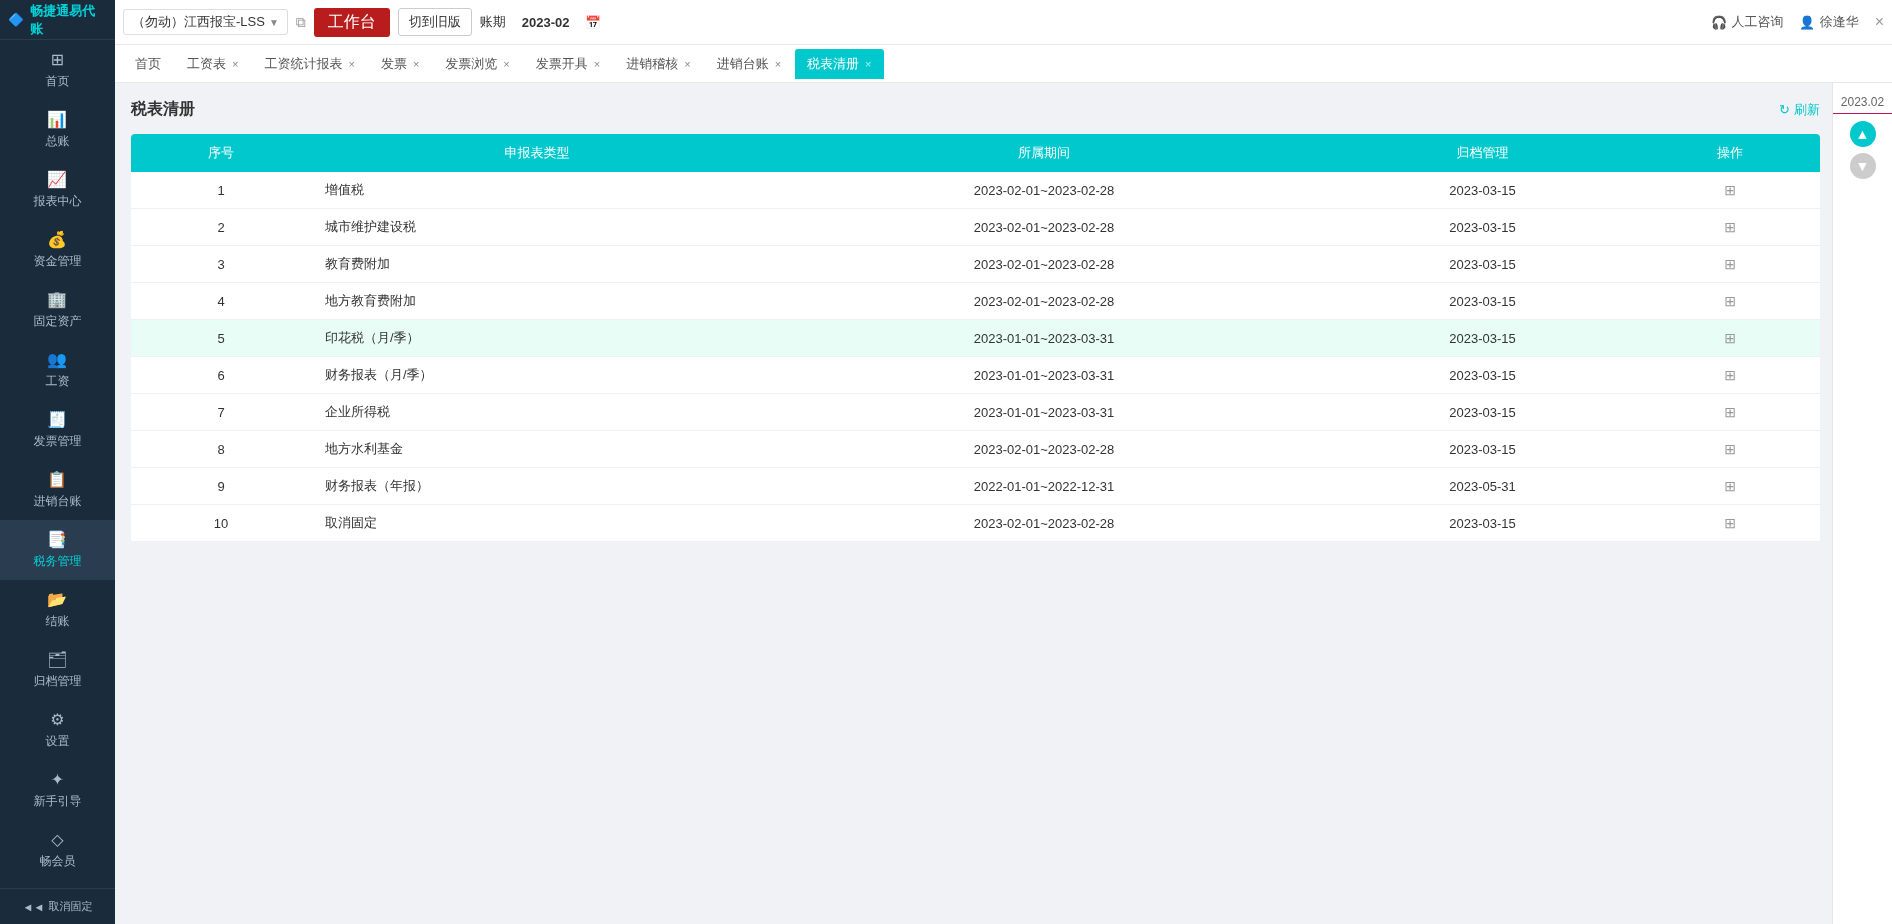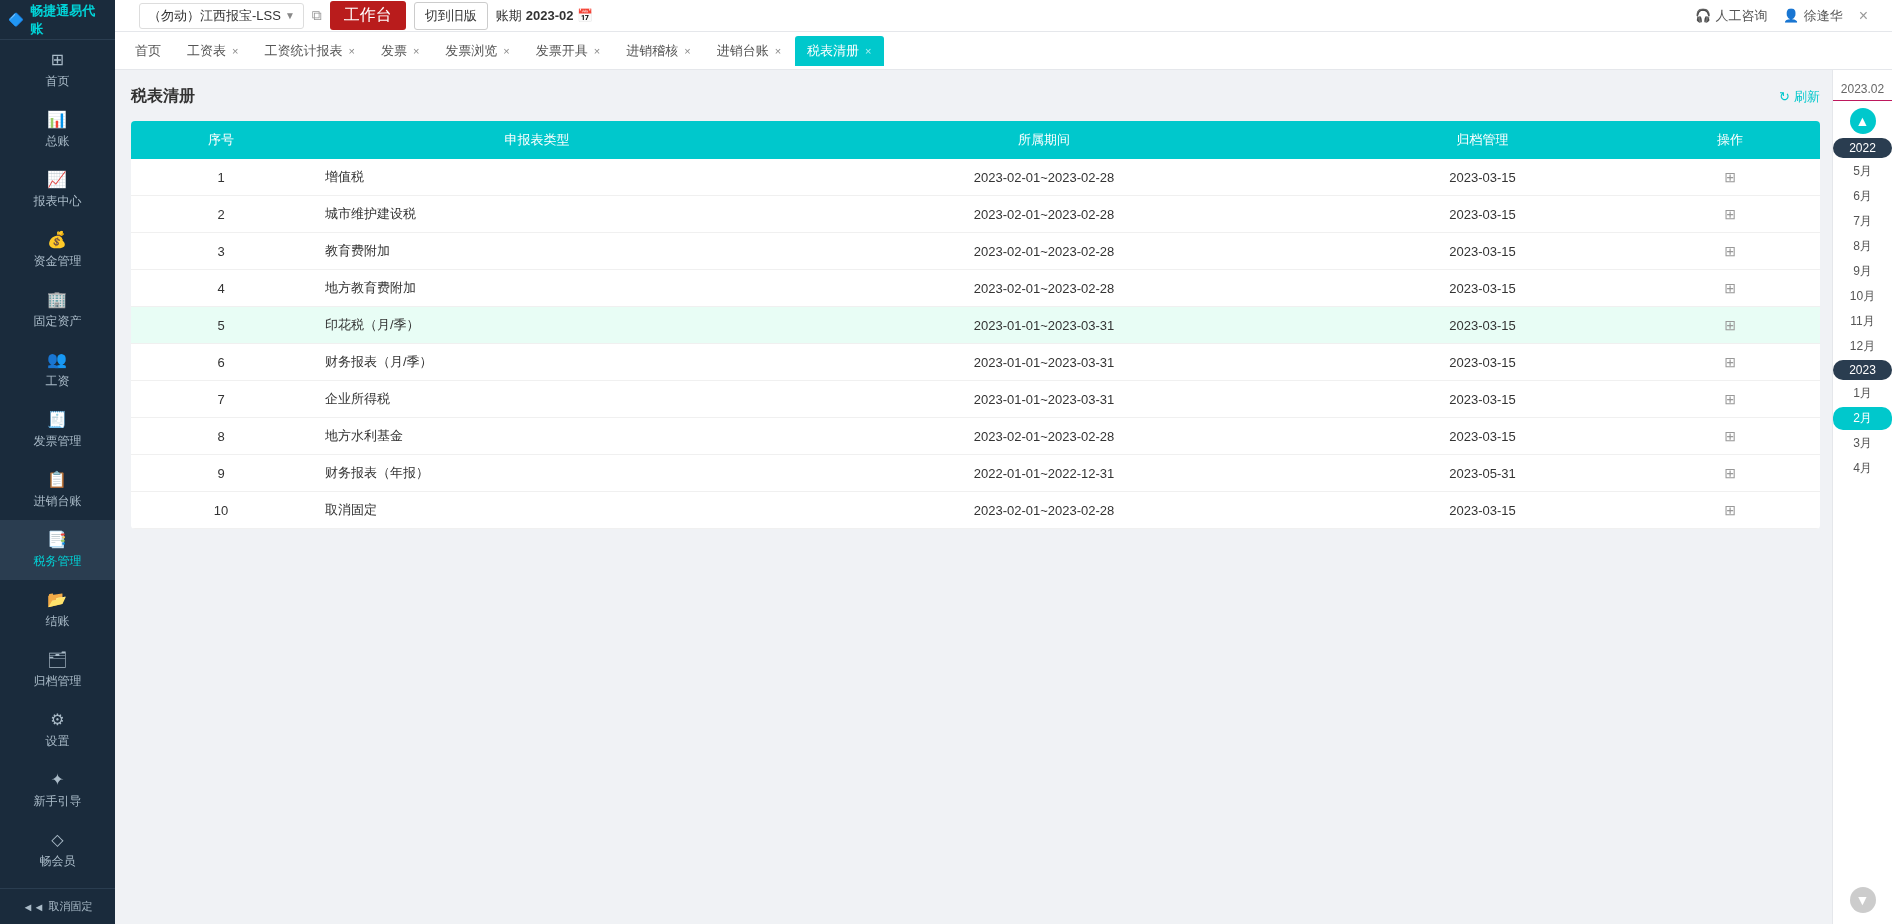--- a/index.html
+++ b/index.html
@@ -56,24 +56,24 @@
       flex: 1;
       display: flex;
       flex-direction: column;
       overflow: hidden;
       background: #f0f2f5;
     }
 
     
     .topbar {
       background: #fff;
-      height: 32px;
-      display: flex;
-      align-items: center;
-      padding: 0 24px;
+      height: 45px;
+      display: flex;
+      align-items: center;
+      padding: 0 8px;
       gap: 8px;
       border-bottom: 1px solid #e5e7eb;
       flex-shrink: 0;
     }
     .topbar-company {
       display: flex;
       align-items: center;
       gap: 4px;
       font-size: 13px;
       color: #333;
@@ -97,21 +97,21 @@
       color: #333;
       border: 1px solid #ccc;
       border-radius: 3px;
       padding: 4px 10px;
       cursor: pointer;
       font-size: 13px;
     }
     .topbar-period {
       display: flex;
       align-items: center;
-      gap: 4px;
+      gap: 16px;
       font-size: 13px;
       color: #333;
     }
     .topbar-right {
       margin-left: auto;
       display: flex;
       align-items: center;
       gap: 16px;
       font-size: 13px;
       color: #555;
@@ -505,32 +505,16 @@
     <td><span class="action-icon">⊞</span></td>
   </tr>
           </tbody>
       </table>
 
     </div>
 
     <div class="timeline-panel">
       <div class="timeline-header">2023.02</div>
       <div class="timeline-nav">▲</div>
-      <div id="timeline-content" style="width:100%;display:flex;flex-direction:column;align-items:center;overflow:hidden;flex:1;">
-          <div class="timeline-month year-badge">2022</div>
-          <div class="timeline-month">5月</div>
-          <div class="timeline-month">6月</div>
-          <div class="timeline-month">7月</div>
-          <div class="timeline-month">8月</div>
-          <div class="timeline-month">9月</div>
-          <div class="timeline-month">10月</div>
-          <div class="timeline-month">11月</div>
-          <div class="timeline-month">12月</div>
-          <div class="timeline-month year-badge">2023</div>
-          <div class="timeline-month">1月</div>
-          <div class="timeline-month active">2月</div>
-          <div class="timeline-month">3月</div>
-          <div class="timeline-month">4月</div>
-        </div>
       <div class="timeline-nav down">▼</div>
     </div>
   </div>
 </div>
 
 </body></html>

